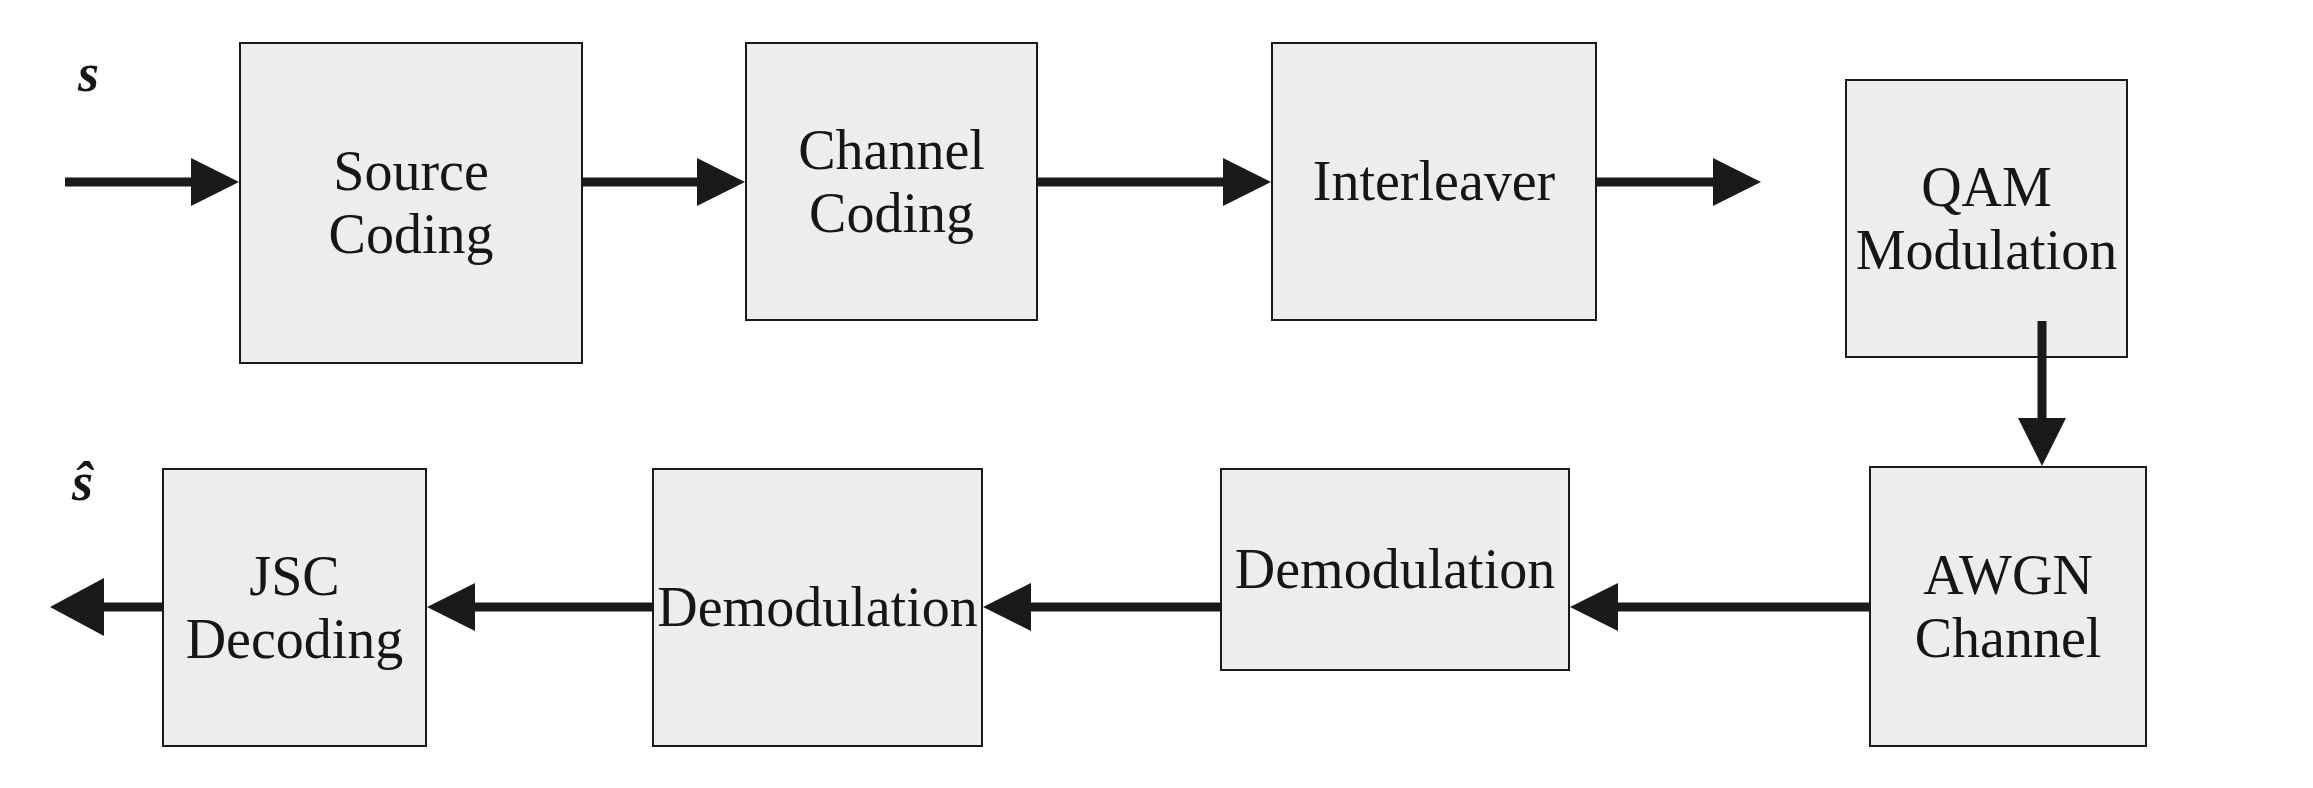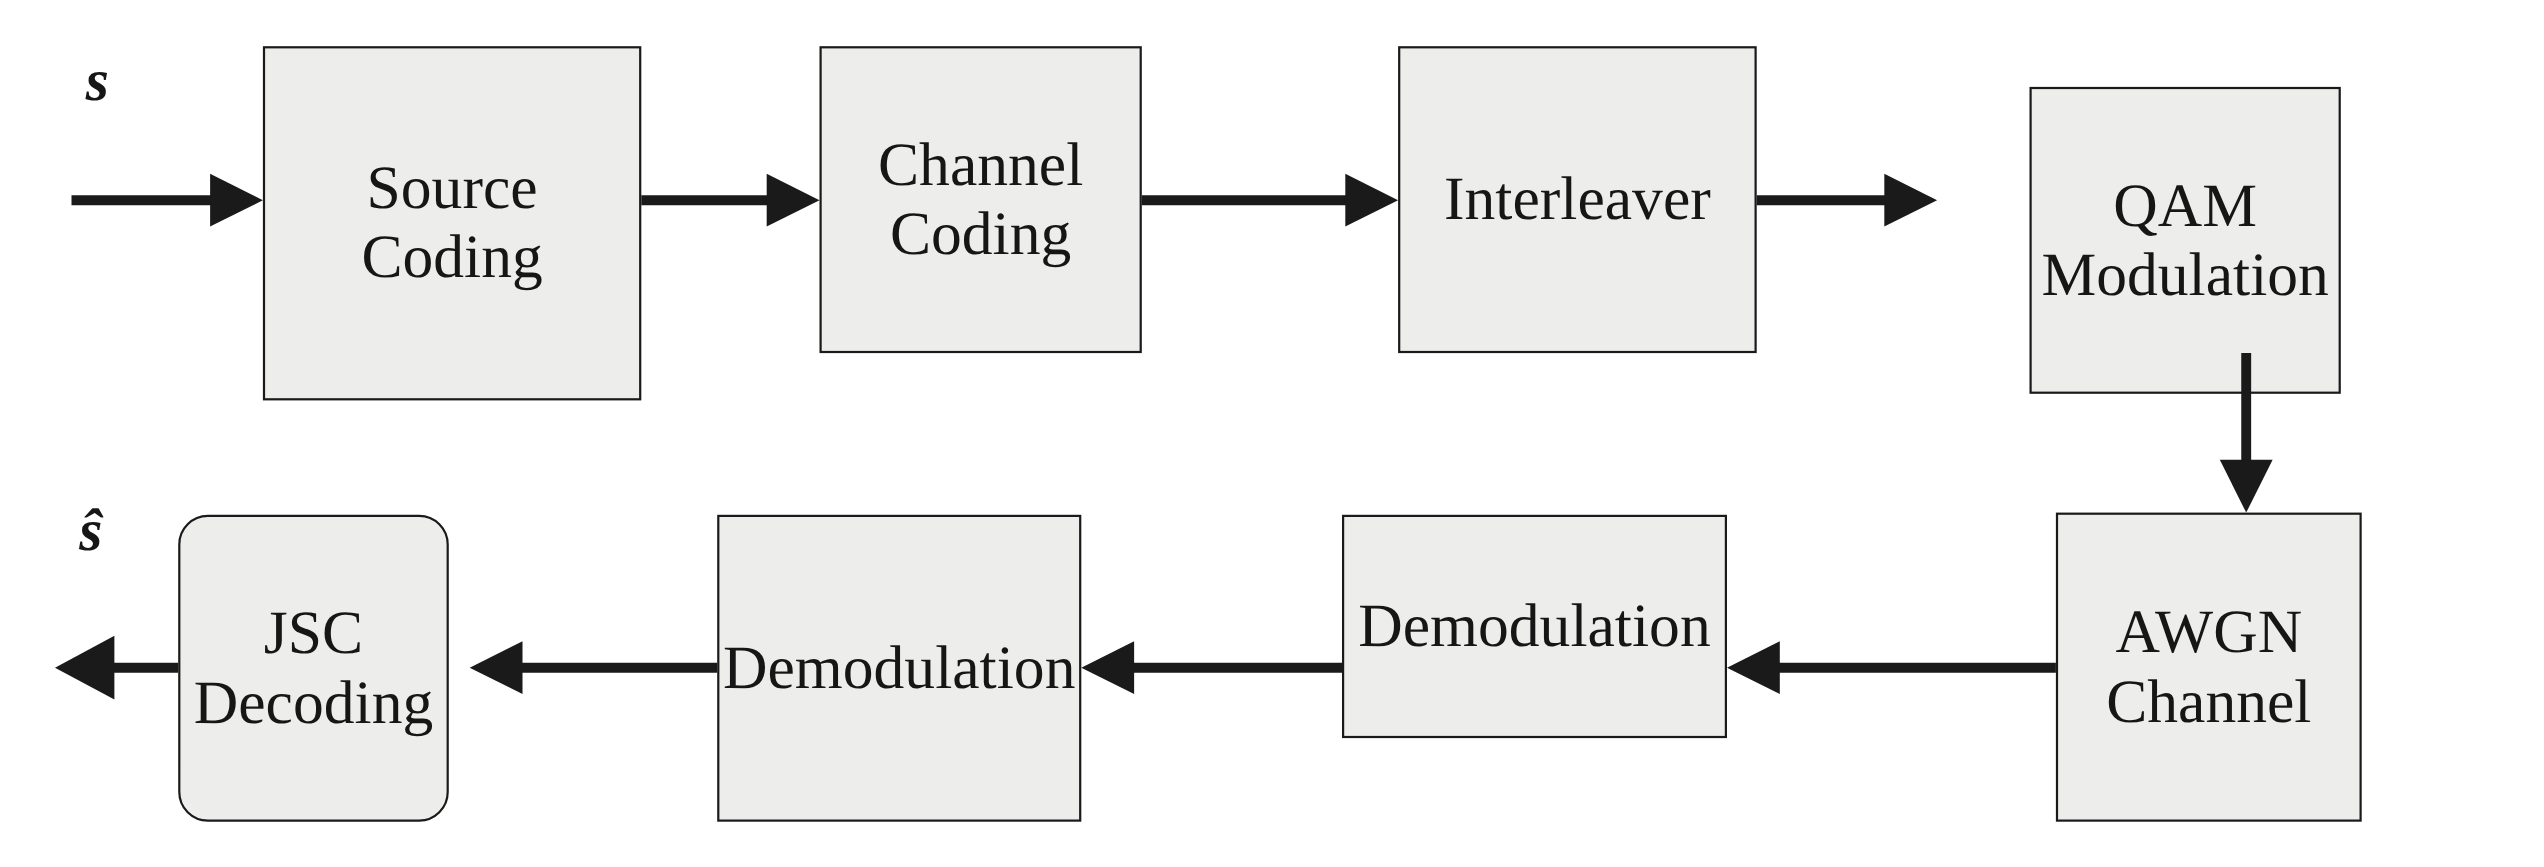--- a/index.html
+++ b/index.html
@@ -84,21 +84,21 @@
   <div class="block" style="left:1845px; top:42px; width:283px; height:279px;margin-top:37px;">QAM
 Modulation</div>
 
   <div class="block" style="left:1869px; top:466px; width:278px; height:281px;">AWGN
 Channel</div>
 
   <div class="block" style="left:1220px; top:468px; width:350px; height:203px;">Demodulation</div>
 
   <div class="block" style="left:652px; top:468px; width:331px; height:279px;">Demodulation</div>
 
-  <div class="block" style="left:162px; top:468px; width:246px; height:279px;border-radius:27px;">JSC
+  <div class="block" style="left:162px; top:468px; width:265px; height:279px;">JSC
 Decoding</div>
 
   <svg class="edge-svg" viewBox="0 0 2313 788">
 
     <g>
       <line class="edge-line" x1="65" y1="182" x2="215" y2="182"></line>
       <polygon class="edge-head" points="239,182 191,158 191,206"></polygon>
     </g>
 
     <g>

